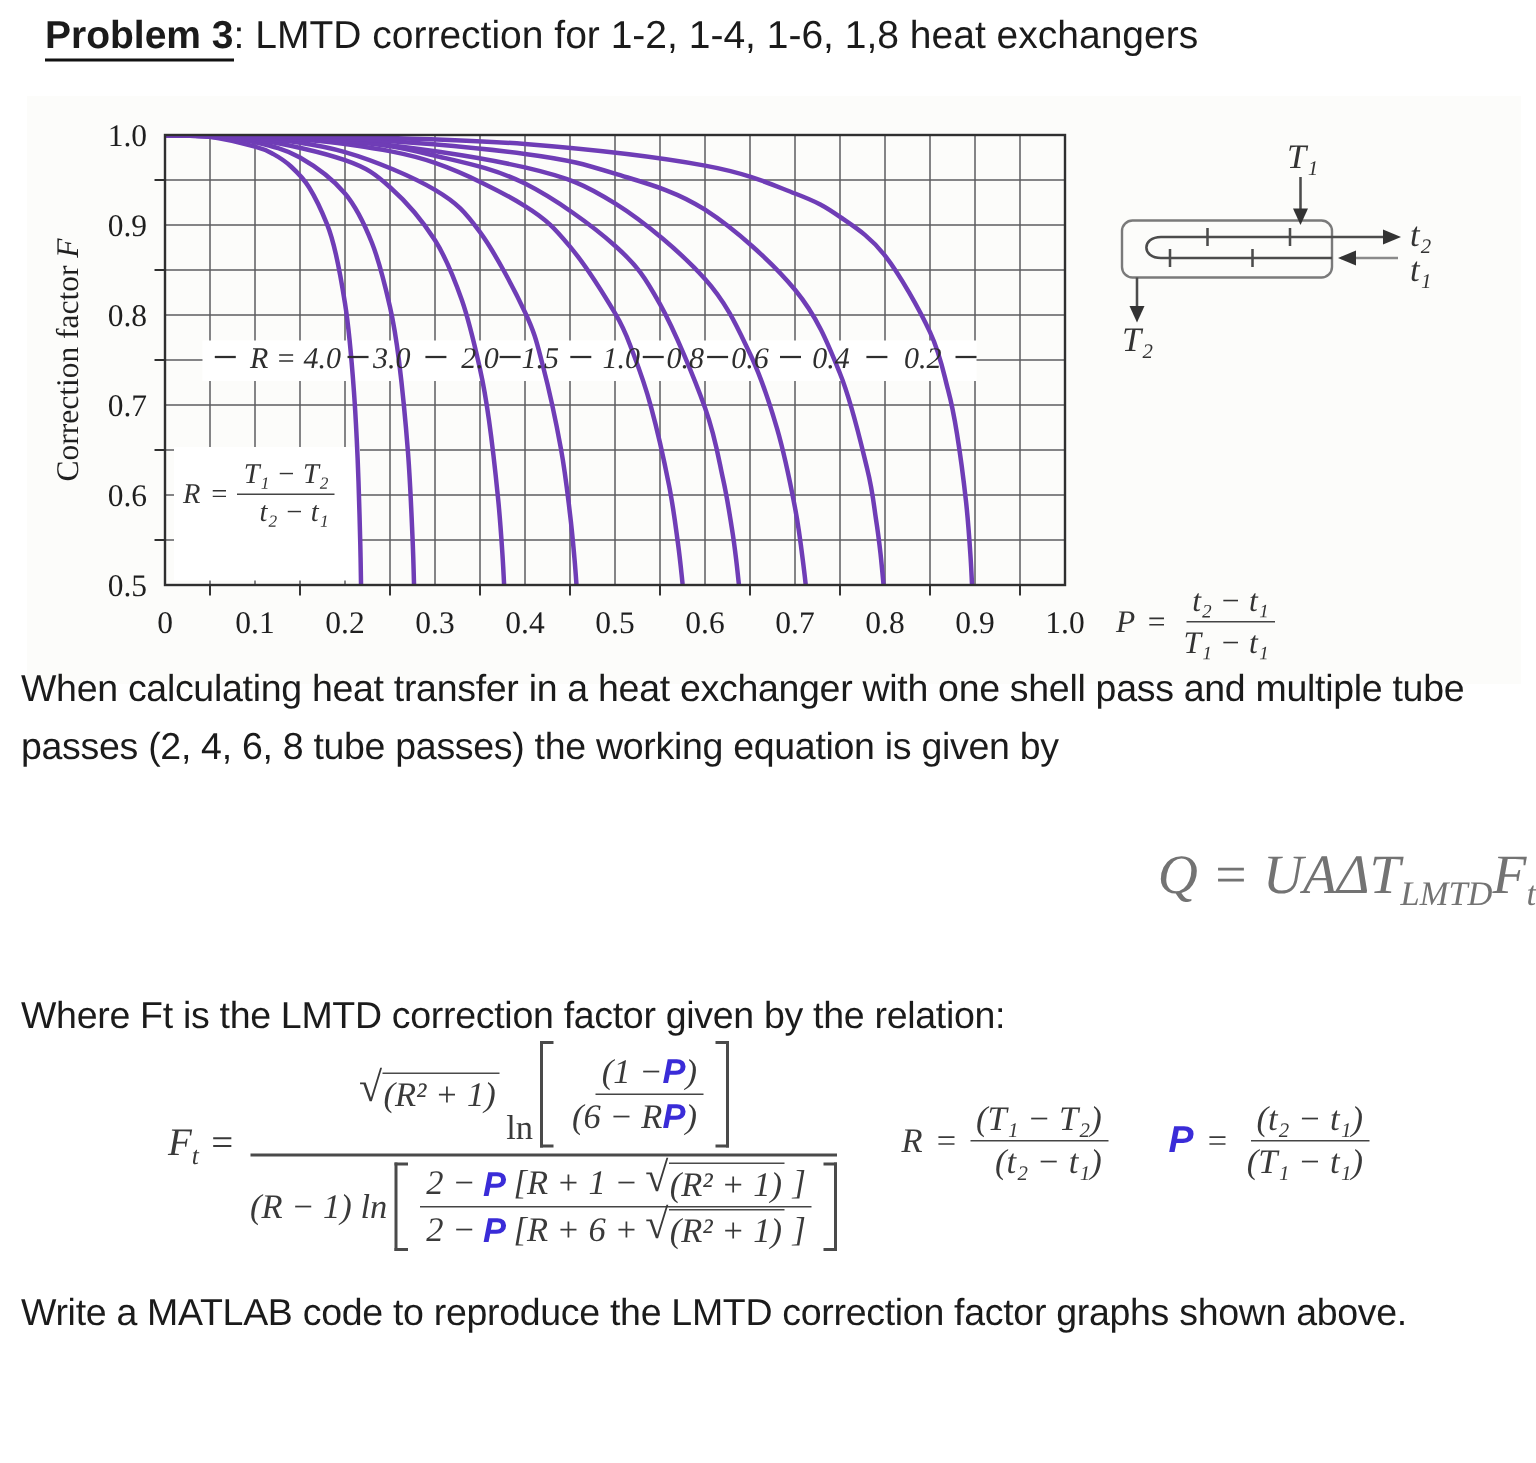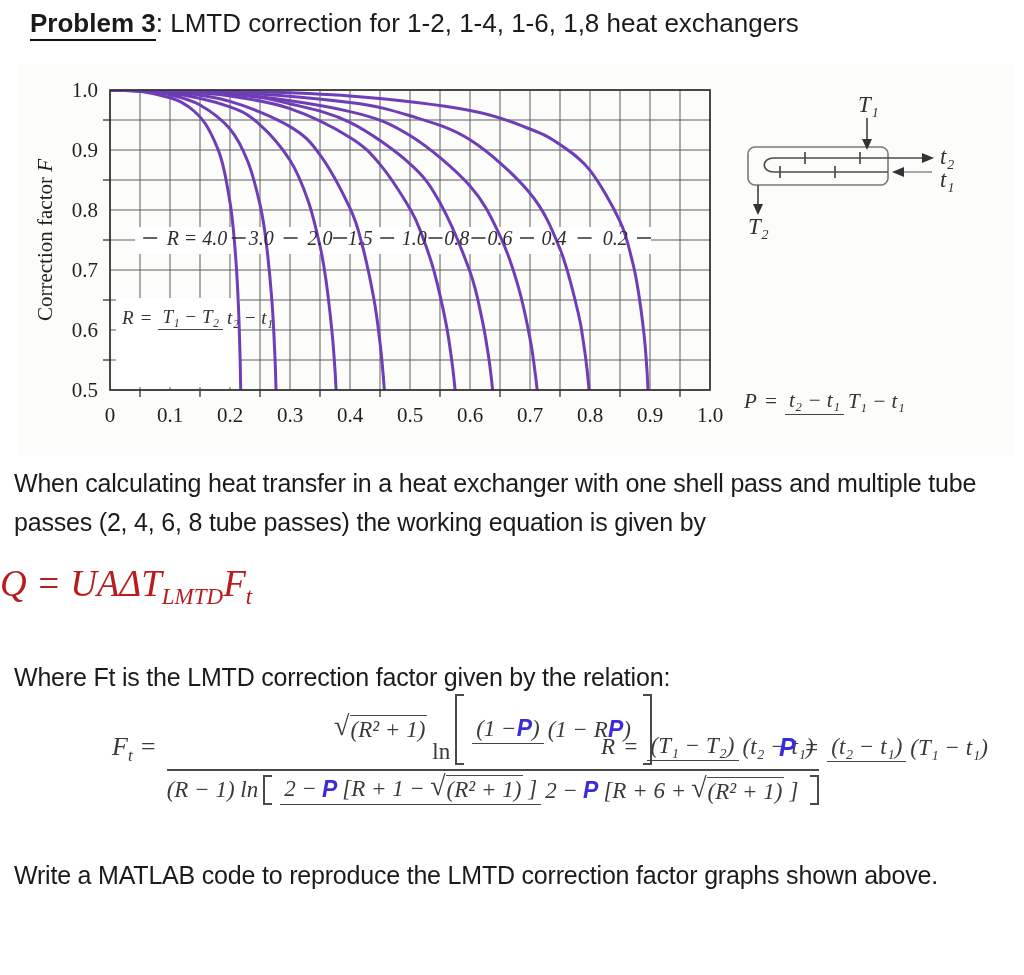--- a/index.html
+++ b/index.html
@@ -6,30 +6,30 @@
   body{width:1024px;height:975px;position:relative;font-family:"Liberation Sans",sans-serif;color:#1b1b1b;overflow:hidden;}
   .abs{position:absolute;}
   
   .title{left:30px;top:8px;font-size:26px;}
   .title .tb{font-weight:bold;border-bottom:2.5px solid #111;padding-bottom:1px;}
   
   .figbg{left:18px;top:64px;width:996px;height:392px;background:#fcfcfa;}
   
   .r-annot{left:122px;top:306px;font-family:"Liberation Serif",serif;font-style:italic;font-size:19px;color:#333;display:flex;align-items:center;gap:6px;}
   .p-axis{left:744px;top:388px;font-family:"Liberation Serif",serif;font-style:italic;font-size:21px;color:#333;display:flex;align-items:center;gap:7px;}
-  .frac{display:inline-flex;flex-direction:row;text-align:center;vertical-align:middle;}
+  .frac{display:inline-flex;flex-direction:column;text-align:center;vertical-align:middle;align-items:flex-end;}
   .frac .ft{border-bottom:1.5px solid #444;padding:0 4px 1px 4px;}
   .frac .fb{padding:1px 4px 0 4px;}
   
   .para{font-size:25px;line-height:39px;letter-spacing:-0.2px;}
-  .para1{left:14px;top:464px;width:985px;}
+  .para1{left:14px;top:440px;width:985px;}
   .para2{left:14px;top:634px;width:985px;margin-top:24px;}
   .para3{left:14px;top:856px;width:985px;}
   
-  .qeq{left:0;top:562px;width:1024px;text-align:left;font-family:"Liberation Serif",serif;font-style:italic;font-size:37px;color:#b91c1c;}
+  .qeq{left:0;top:562px;width:1024px;text-align:right;font-family:"Liberation Serif",serif;font-style:italic;font-size:37px;color:#737373;}
   .qeq sub{font-size:23px;font-style:italic;}
   
   .serifm{font-family:"Liberation Serif",serif;font-style:italic;color:#3a3a3a;}
   .ftwrap{left:112px;top:694px;display:flex;align-items:center;gap:10px;font-size:23px;}
   .ftwrap .lhs{font-size:26px;}
   .ftwrap sub{font-size:17px;}
   .bigfrac{display:flex;flex-direction:column;align-items:center;}
   .bigfrac .bar{align-self:stretch;height:0;border-top:2px solid #4a4a4a;margin:4px 0;}
   .row{display:flex;align-items:center;gap:5px;}
   .rm{font-style:normal;margin-top:45px;}
@@ -230,21 +230,21 @@
   <div class="bigfrac">
     <div class="row">
       <span class="sqrt">
           <span class="sign">√</span>
           <span class="rad">(R² + 1)</span>
         </span>
       <span class="rm">ln</span>
       <span class="sqb l"></span>
       <span class="frac">
         <span class="ft"><span>(1 −</span><span class="bluep">P</span><span>)</span></span>
-        <span class="fb"><span>(1 − R</span><span class="bluep">P</span><span>)</span></span>
+        <span class="fb"><span>(6 − R</span><span class="bluep">P</span><span>)</span></span>
       </span>
       <span class="sqb r"></span>
     </div>
     <div class="bar"></div>
     <div class="row">
       <span>(R − 1) ln</span>
       <span class="sqb l"></span>
       <span class="frac">
         <span class="ft row" style="justify-content:center">
             <span>2 −</span>

